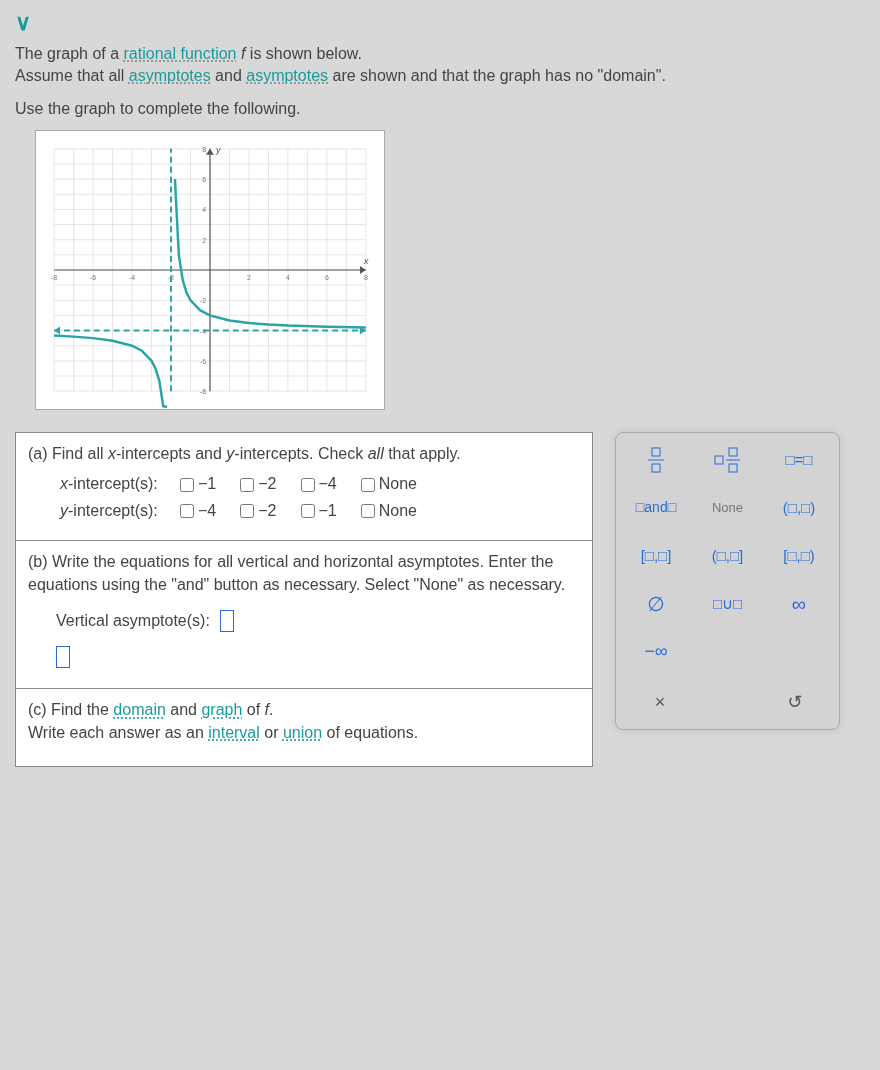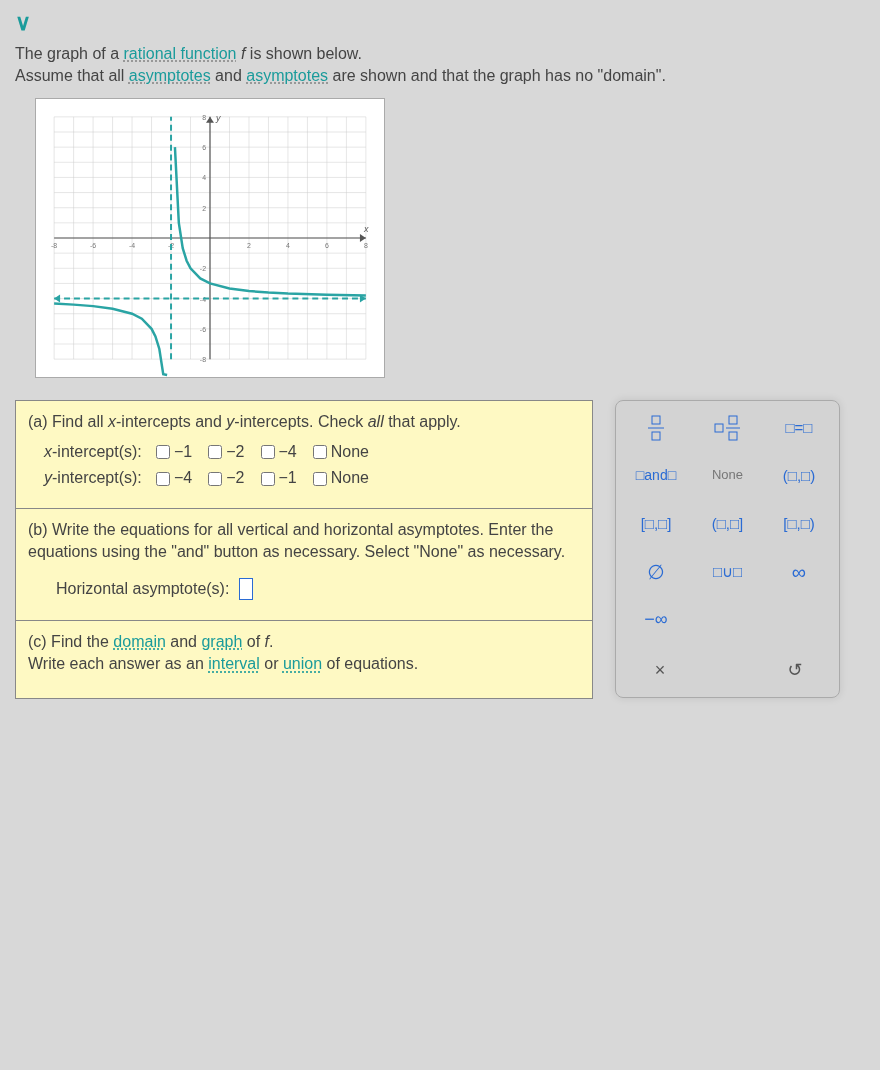--- a/index.html
+++ b/index.html
@@ -26,27 +26,27 @@
     .teal-link { color: #1a9b9b; text-decoration: underline dotted; text-underline-offset: 2px; text-align: right; }
     .graph-box {
       width: 350px; height: 280px;
       background: #fff; border: 1px solid #aaa;
       margin: 10px 0 22px 20px;
       position: relative;
     }
     .graph-svg { width: 100%; height: 100%; }
     .main-row { display: flex; align-items: flex-start; gap: 22px; }
     .qbox {
-      border: 1px solid #888; background: #fef9c3;
+      border: 1px solid #888; background: #ffffff;
       width: 578px;
     }
     .qsection { border-bottom: 1px solid #888; padding: 10px 12px 14px 12px; }
     .qsection:last-child { border-bottom: none; }
     .qsection .hdr { margin-bottom: 8px; }
-    .opt-row { display:flex; align-items:center; gap: 0; margin: 4px 0 4px 16px; }
+    .opt-row { display:flex; align-items:center; gap: 8px; margin: 4px 0 4px 32px; }
     .opt-row .lbl { width: 112px; }
     .chk { display:inline-flex; align-items:center; gap:4px; margin-right: 16px; }
     .chk input { width:14px; height:14px; }
     .ans-line { display:flex; align-items:center; gap: 10px; margin: 14px 0 6px 28px; }
     .ans-box {
       display:inline-block; width: 14px; height: 22px;
       border: 1.5px solid #2a6bd4; background: #fff;
     }
     .keypad {
       width: 225px; background: rgba(210,210,210,0.7);
@@ -72,20 +72,21 @@
 </head>
 <body>
 
 <div class="collapse-caret">∨</div>
 
 <div class="intro">
   <p>
     <span>The graph of a </span><span class="ul teal-link">rational function</span><span> </span><span class="it">f</span><span> is shown below.</span><br>
     <span>Assume that all </span><span class="ul teal-link">asymptotes</span><span> and </span><span class="ul teal-link">asymptotes</span><span> are shown and that the graph has no "domain".</span>
   </p>
+  <p style="margin-top:10px;">Use the graph to complete the following.</p>
 </div>
 
 <div class="graph-box">
   <svg class="graph-svg" viewBox="0 0 350 280">
       <line x1="18" y1="262" x2="18" y2="18" stroke="#ccc" stroke-width="0.5"></line>
       <line x1="37.625" y1="262" x2="37.625" y2="18" stroke="#ccc" stroke-width="0.5"></line>
       <line x1="57.25" y1="262" x2="57.25" y2="18" stroke="#ccc" stroke-width="0.5"></line>
       <line x1="76.875" y1="262" x2="76.875" y2="18" stroke="#ccc" stroke-width="0.5"></line>
       <line x1="96.5" y1="262" x2="96.5" y2="18" stroke="#ccc" stroke-width="0.5"></line>
       <line x1="116.125" y1="262" x2="116.125" y2="18" stroke="#ccc" stroke-width="0.5"></line>
@@ -191,21 +192,24 @@
         <label class="chk">
             <input type="checkbox" style="">
             <span>None</span>
           </label>
       </div>
     </div>
 
     <div class="qsection">
       <div class="hdr">(b) Write the equations for all vertical and horizontal asymptotes. Enter the equations using the "and" button as necessary. Select "None" as necessary.</div>
       <div class="ans-line">
-        <span>Horizontal asymptote(s):</span>
+        <span>Vertical asymptote(s):</span>
+        <span class="ans-box"></span>
+      </div>
+      <div class="ans-line">
         <span class="ans-box"></span>
       </div>
     </div>
 
     <div class="qsection">
       <div class="hdr">
         <span>(c) Find the </span><span class="teal-link">domain</span><span> and </span><span class="teal-link">graph</span><span> of </span><span style="font-style:italic">f</span><span>.</span><br>
         <span>Write each answer as an </span><span class="teal-link">interval</span><span> or </span><span class="teal-link">union</span><span> of equations.</span>
       </div>
     </div>

